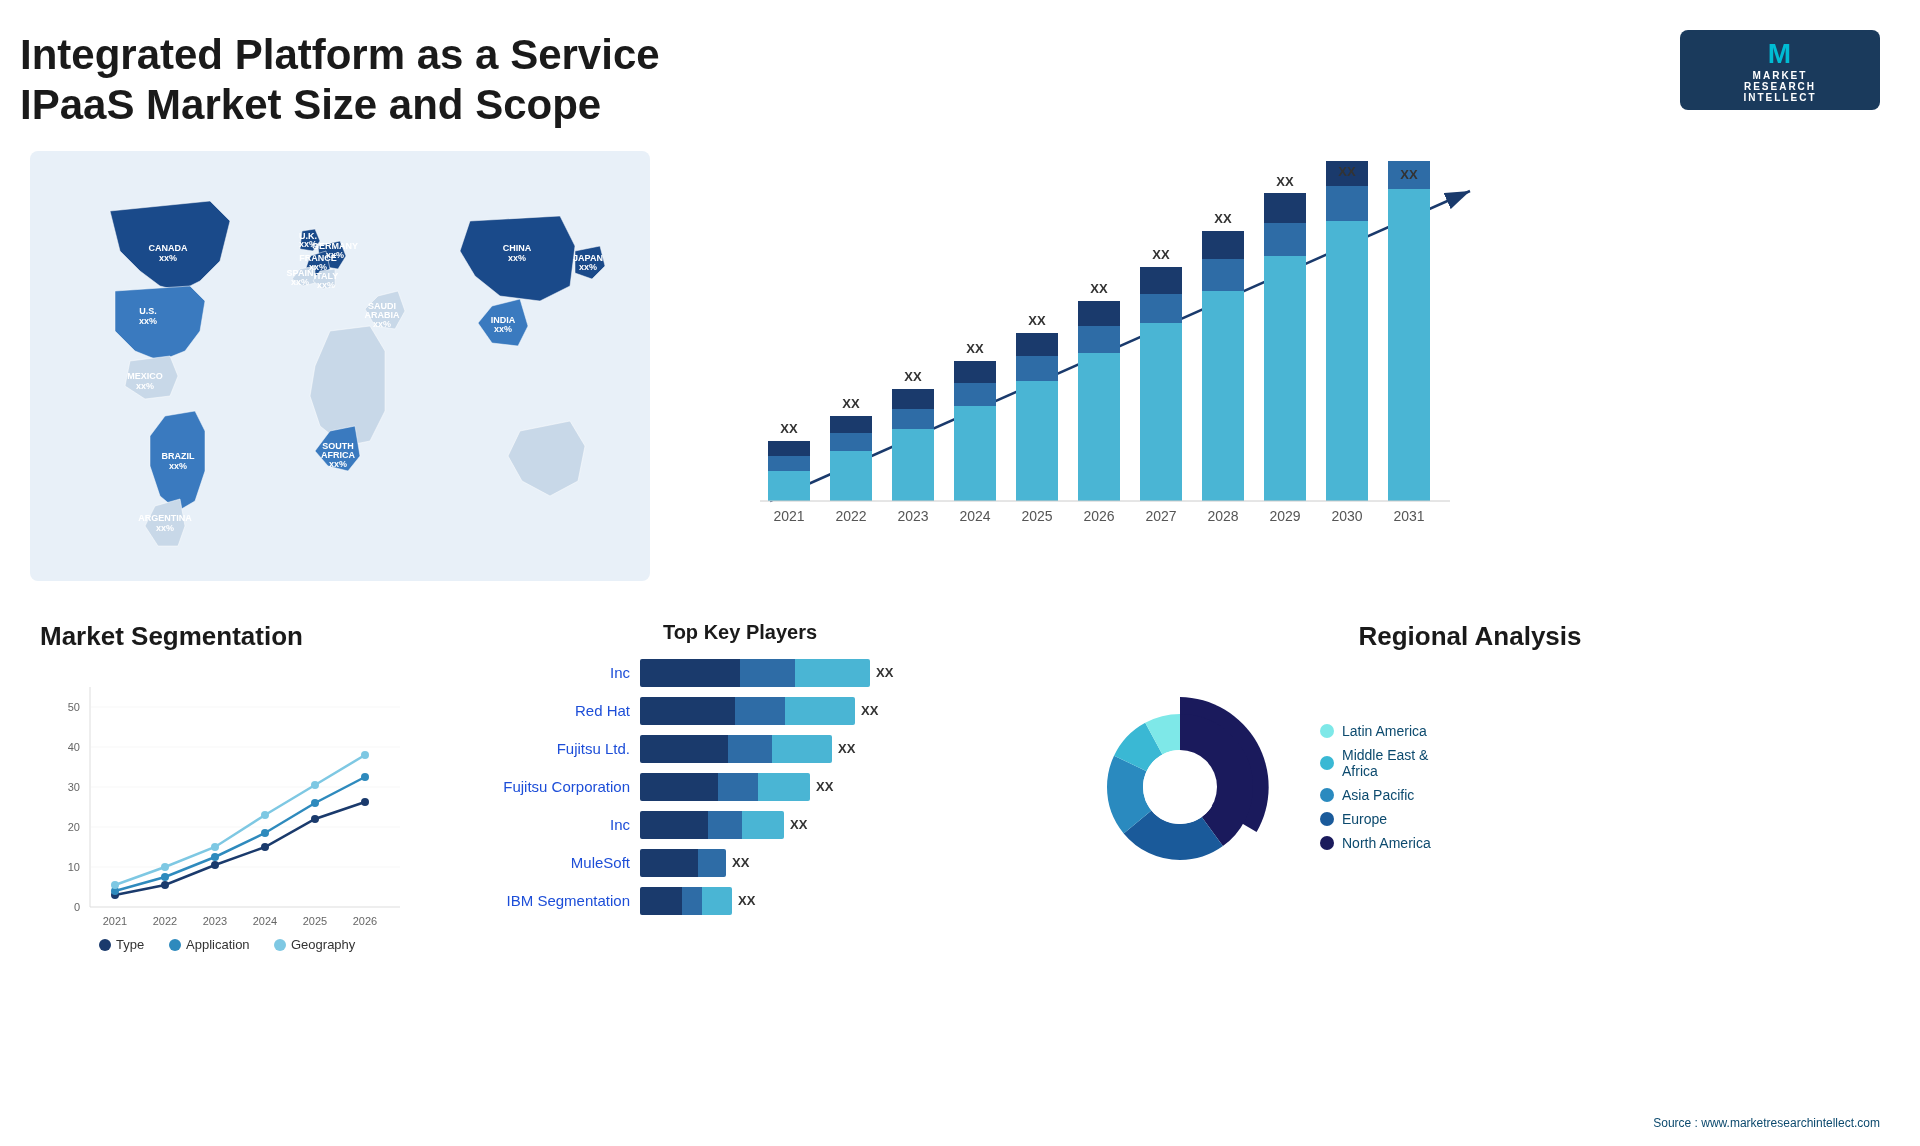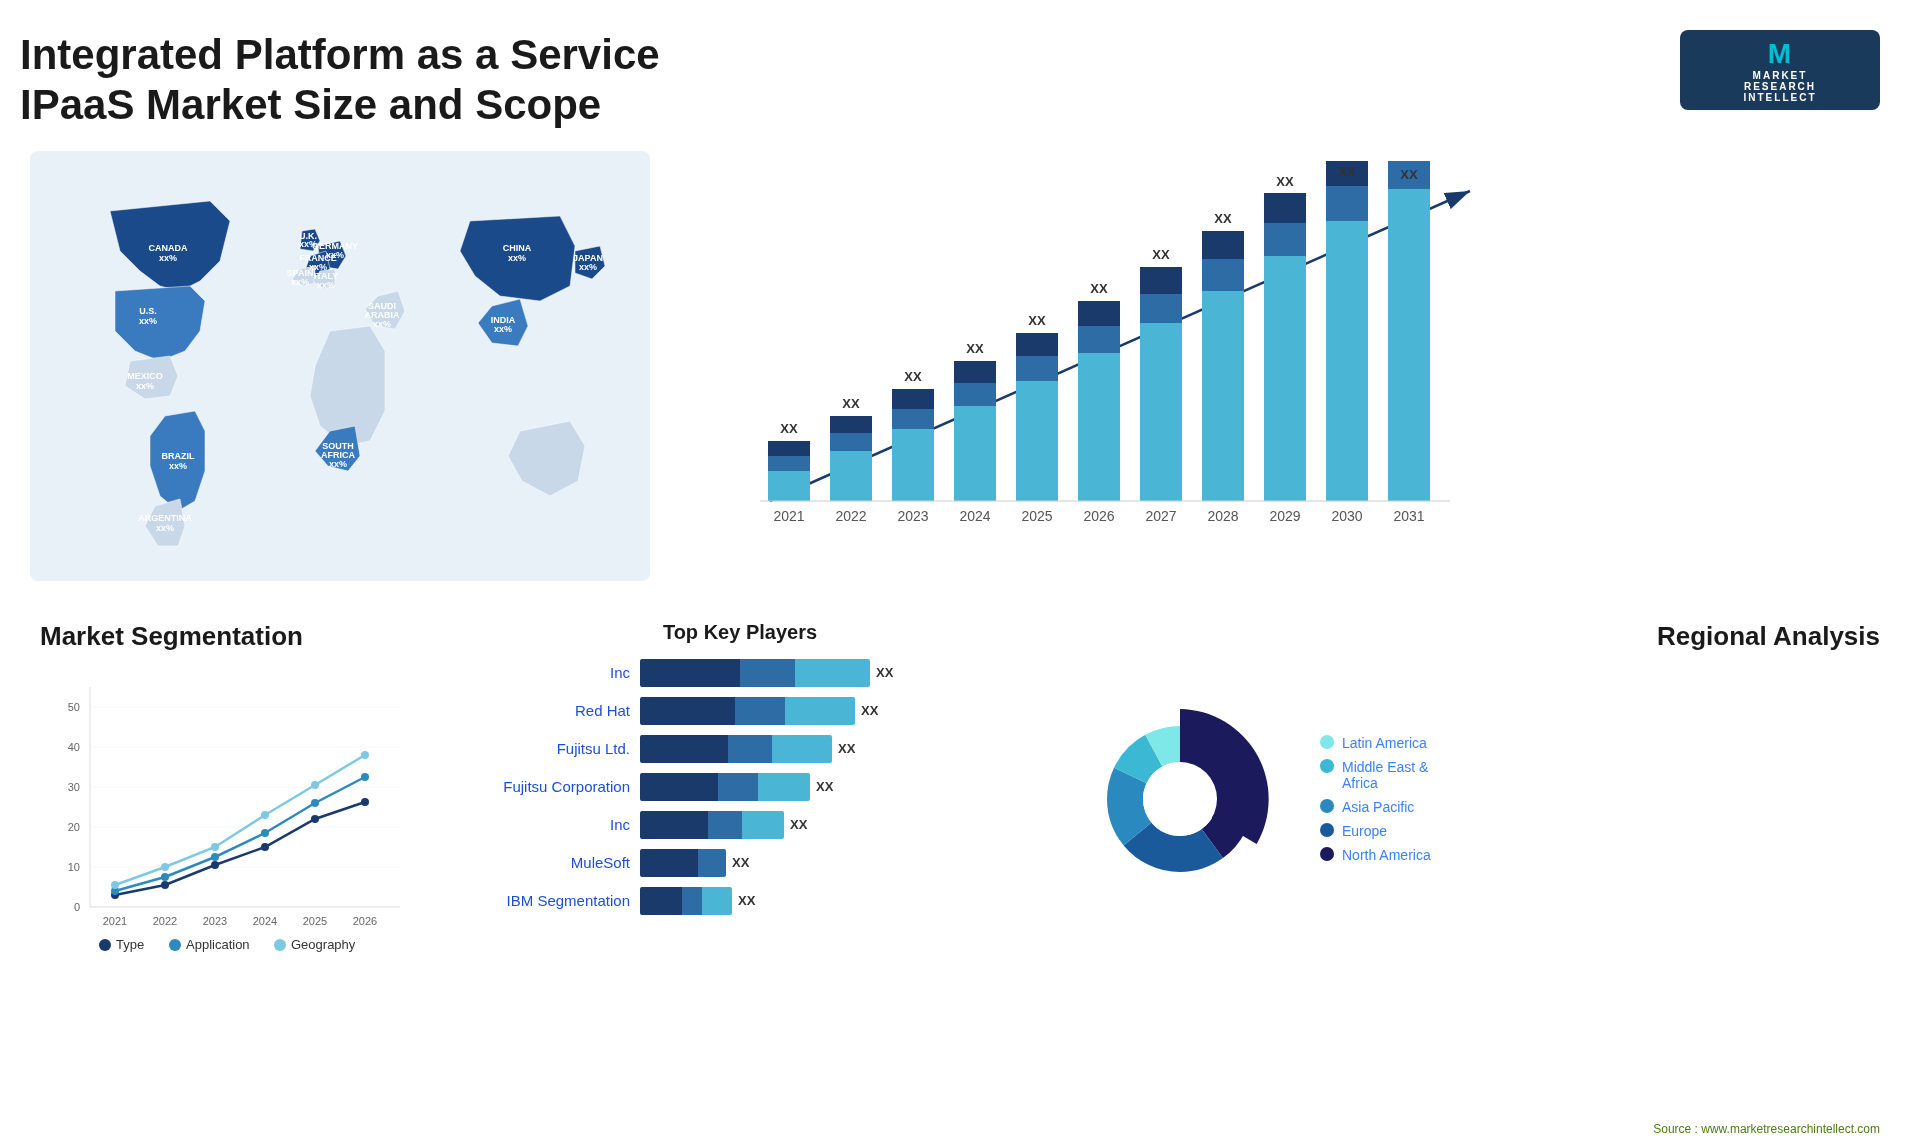--- a/index.html
+++ b/index.html
@@ -138,45 +138,45 @@
     }
 
     
     .regional-section {
       padding: 10px;
     }
     .regional-title {
       font-size: 26px;
       font-weight: 700;
       color: #1a1a1a;
-      text-align: right;
-      margin-bottom: 27px;
+      text-align: center;
+      margin-bottom: 15px;
     }
     .regional-content {
       display: flex;
       align-items: center;
       gap: 20px;
     }
     .donut-container {
       position: relative;
       width: 240px;
       height: 240px;
       flex-shrink: 0;
     }
     .regional-legend {
       display: flex;
       flex-direction: column;
       gap: 8px;
     }
     .legend-item {
       display: flex;
-      align-items: flex-start;
+      align-items: center;
       gap: 8px;
       font-size: 14px;
-      color: #3b82f6;
+      color: #0c4a6e;
     }
     .legend-dot {
       width: 14px;
       height: 14px;
       border-radius: 50%;
       flex-shrink: 0;
     }
 
     
     .map-country {
@@ -197,24 +197,24 @@
     .map-label {
       font-size: 9px;
       font-weight: 700;
       fill: #fff;
       text-anchor: middle;
     }
 
     
     .source-text {
       position: absolute;
-      bottom: 10px;
+      bottom: 16px;
       right: 40px;
       font-size: 12px;
-      color: #4d7c0f;
+      color: #0c4a6e;
     }
   </style>
 </head>
 <body>
 
 <div class="header">
   <h1 class="page-title">Integrated Platform as a Service IPaaS Market Size and Scope</h1>
   <div class="logo-area">
     <span class="logo-m">M</span>
     <span style="font-size:10px; letter-spacing:2px;">MARKET</span>

